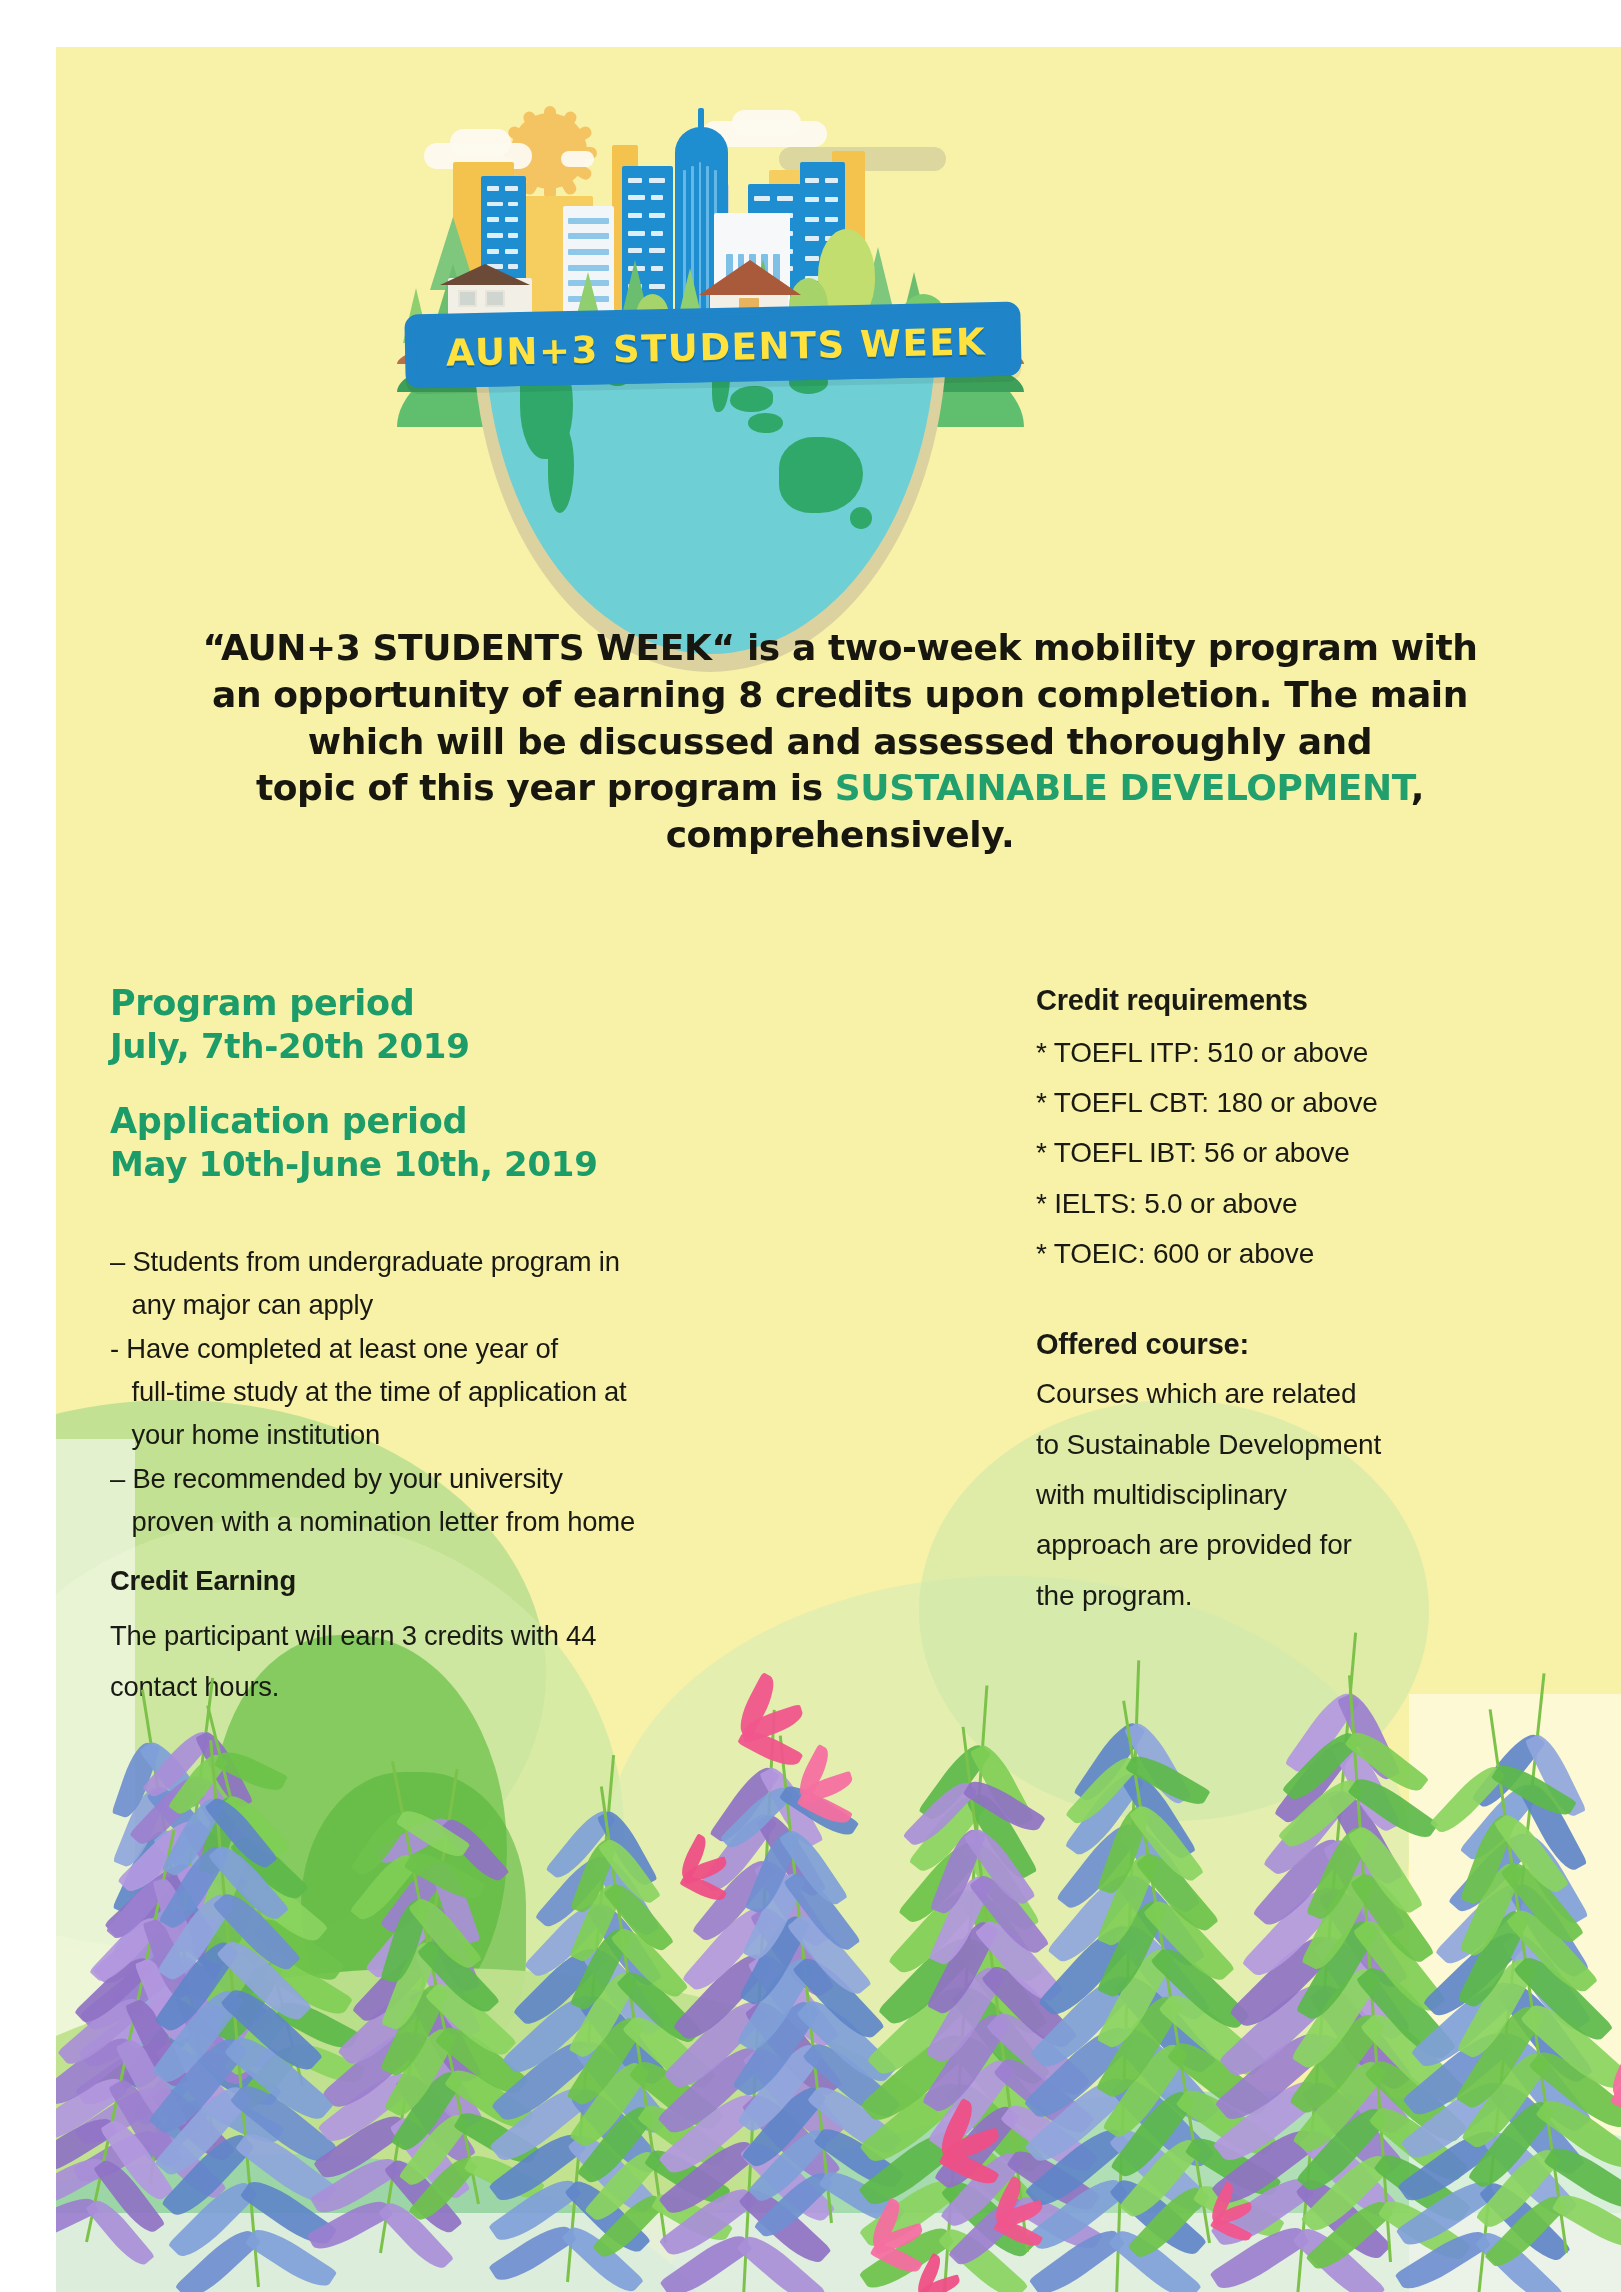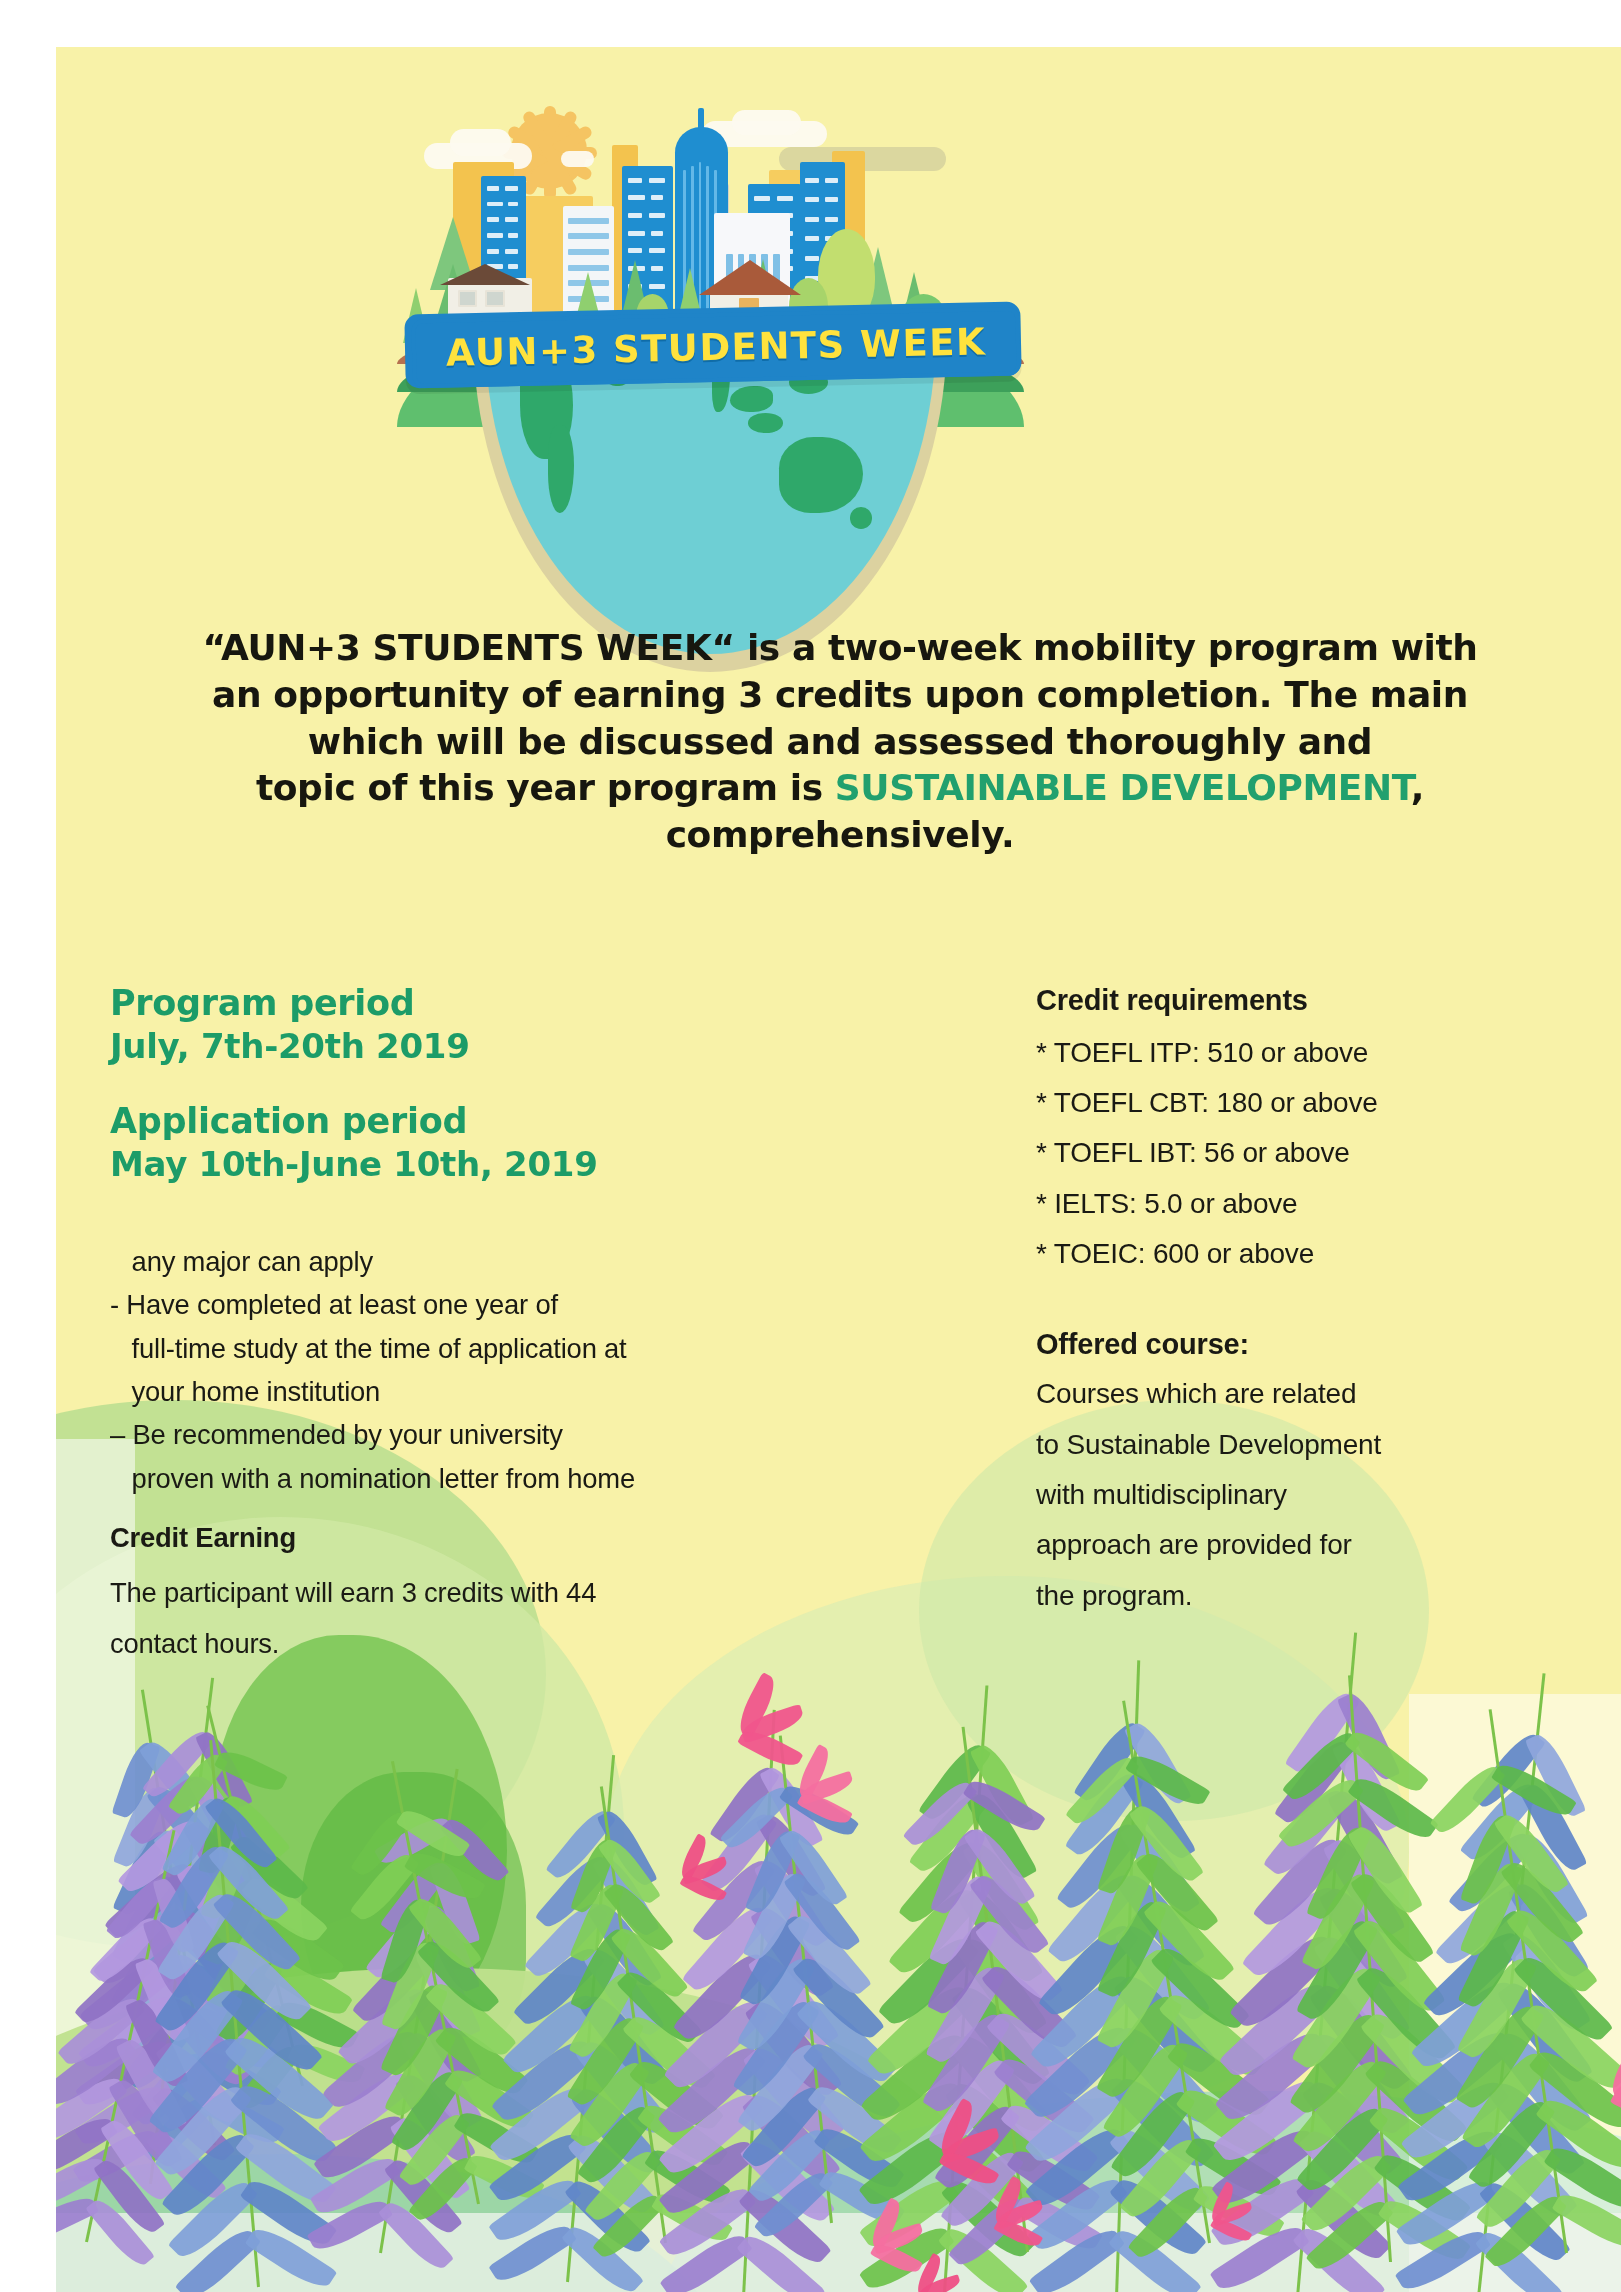--- a/index.html
+++ b/index.html
@@ -311,41 +311,42 @@
     </div>
 
     <div class="banner"></div>
     <div class="banner-in">
       <span class="banner-txt">AUN+3 STUDENTS WEEK</span>
     </div>
   </div>
 
   <div id="headline">
     <div>“AUN+3 STUDENTS WEEK“ is a two-week mobility program with</div>
-    <div>an opportunity of earning 3 credits upon completion. The main</div>
+    <div>an opportunity of earning 8 credits upon completion. The main</div>
     <div>which will be discussed and assessed thoroughly and</div>
     <div>
       <span>topic of this year program is </span><span class="hl">SUSTAINABLE DEVELOPMENT</span><span>,</span>
     </div>
     <div>comprehensively.</div>
   </div>
 
   <div id="colL">
 
     <div class="h-green">Program period</div>
     <div class="t-green">July, 7th-20th 2019</div>
 
     <div class="gap-m"></div>
 
     <div class="h-green">Application period</div>
     <div class="t-green">May 10th-June 10th, 2019</div>
 
     <div class="gap-m"></div>
 
     <div class="gap-s"></div>
+    <div class="li">– Students from undergraduate program in</div>
     <div class="li ind">any major can apply</div>
     <div class="li">- Have completed at least one year of</div>
     <div class="li ind">full-time study at the time of application at</div>
     <div class="li ind">your home institution</div>
     <div class="li">– Be recommended by your university</div>
     <div class="li ind">proven with a nomination letter from home</div>
 
     <div class="gap-s"></div>
 
     <div class="h-dark">Credit Earning</div>

